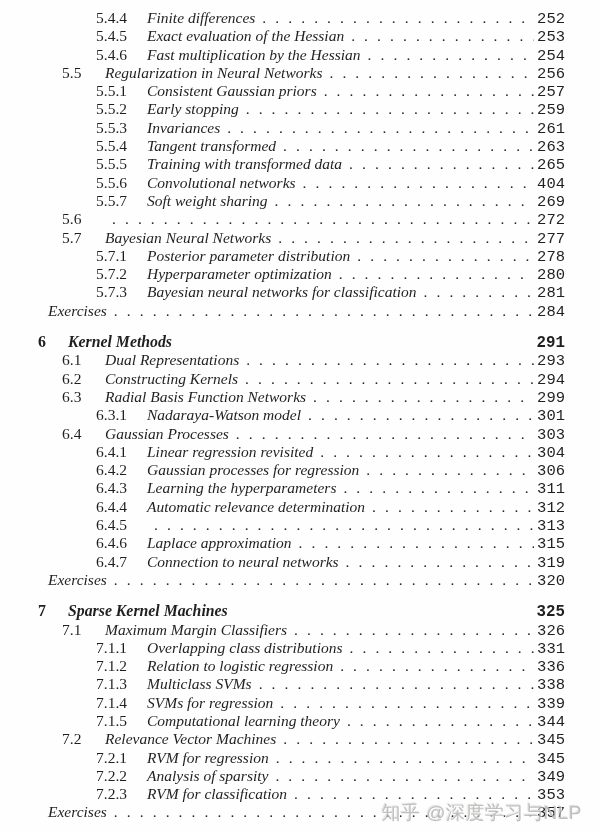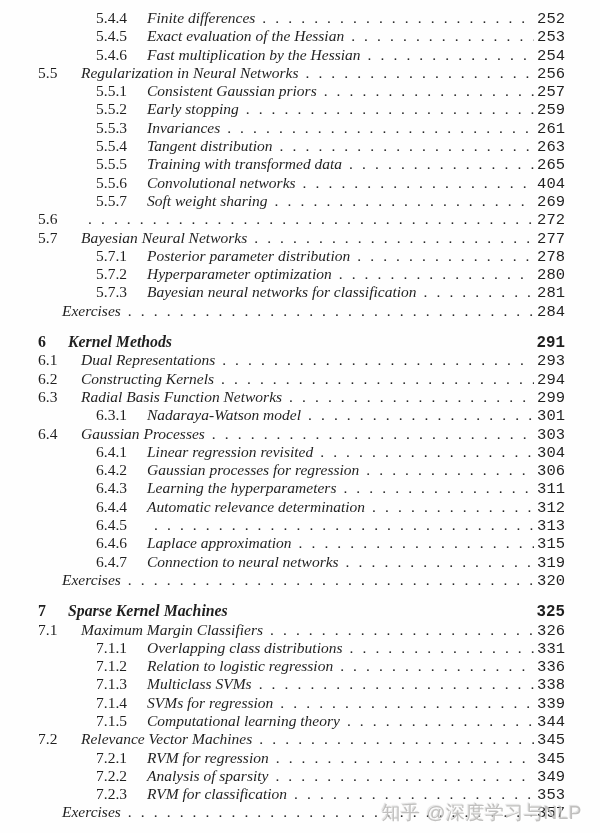--- a/index.html
+++ b/index.html
@@ -39,23 +39,23 @@
     min-width:28px;
     text-align:right;
     font-family:Liberation Mono, monospace;
   }
   .row.chapter{
     font-weight:bold;
     margin-top:13px;
     font-size:15.8px;
   }
   .row.chapter .num{width:30px;}
-  .row.section .num{width:43px;}
+  .row.section .num{margin-left:24px;width:43px;}
   .row.subsection .num{margin-left:58px;width:51px;}
-  .row.exercises .title{margin-left:24px;}
+  .row.exercises .title{margin-left:10px;}
   .watermark{
     position:absolute;
     top:800px;
     right:18px;
     font-family:"Liberation Sans","DejaVu Sans",sans-serif;
     font-size:19px;
     letter-spacing:0.5px;
     color:#b3b2b0;
     opacity:0.82;
     text-shadow:1px 1px 0 rgba(255,255,255,0.9), -1px -1px 1px rgba(90,90,90,0.25);
@@ -104,21 +104,21 @@
         <span class="pg">259</span>
       </div>
       <div class="row subsection">
         <span class="num">5.5.3</span>
         <span class="title">Invariances</span>
         <span class="leader">. . . . . . . . . . . . . . . . . . . . . . . . . . . . . . . . . . . . . . . . . . . . . . . . . . . . . . . . . . . . </span>
         <span class="pg">261</span>
       </div>
       <div class="row subsection">
         <span class="num">5.5.4</span>
-        <span class="title">Tangent distribution</span>
+        <span class="title">Tangent transformed</span>
         <span class="leader">. . . . . . . . . . . . . . . . . . . . . . . . . . . . . . . . . . . . . . . . . . . . . . . . . . . . . . . . . . . . </span>
         <span class="pg">263</span>
       </div>
       <div class="row subsection">
         <span class="num">5.5.5</span>
         <span class="title">Training with transformed data</span>
         <span class="leader">. . . . . . . . . . . . . . . . . . . . . . . . . . . . . . . . . . . . . . . . . . . . . . . . . . . . . . . . . . . . </span>
         <span class="pg">265</span>
       </div>
       <div class="row subsection">

